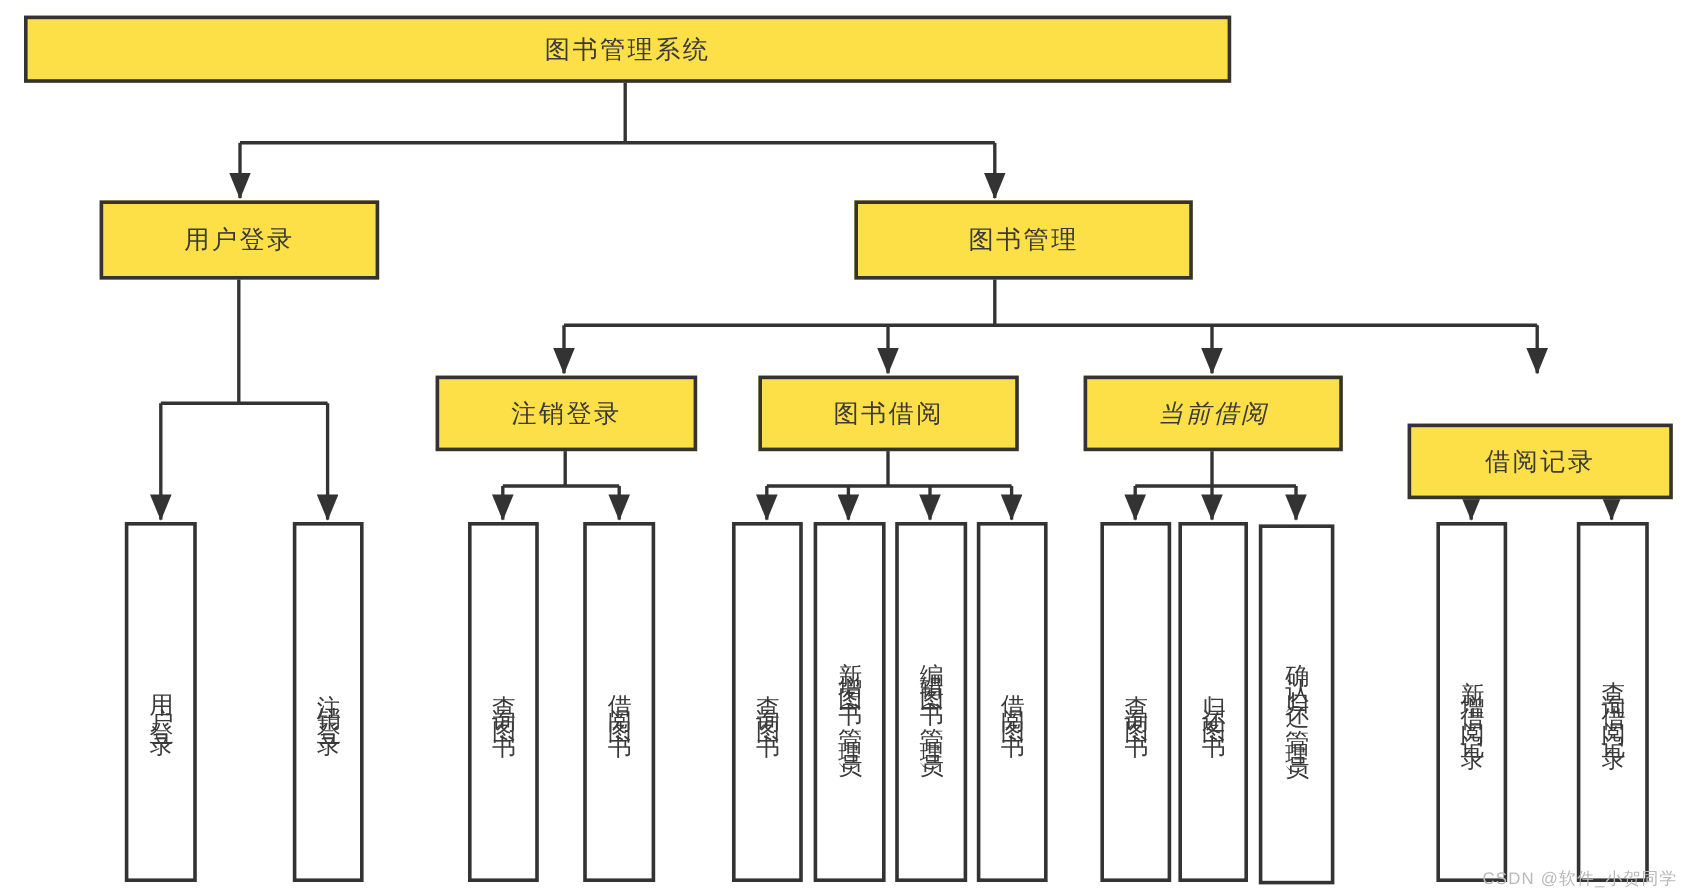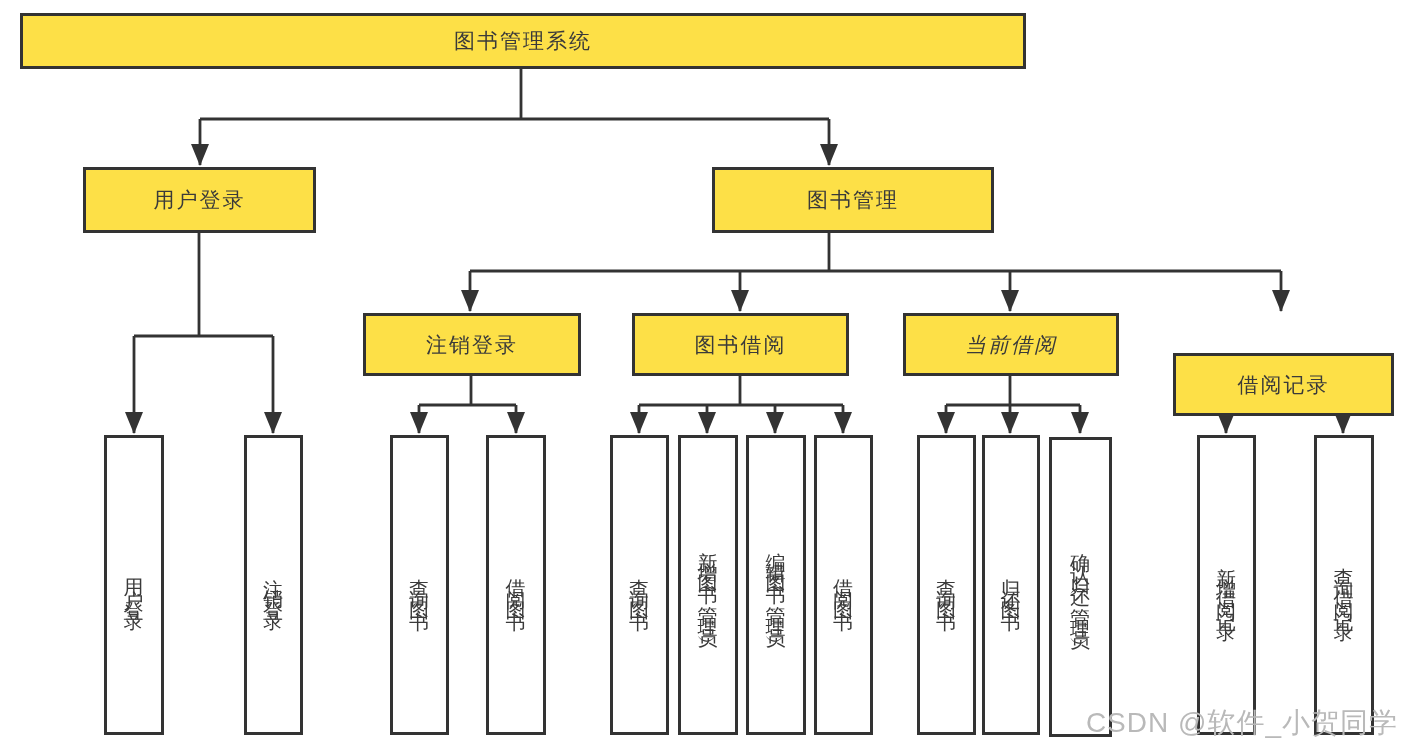--- a/index.html
+++ b/index.html
@@ -60,21 +60,21 @@
     text-orientation: mixed;
     font-size: 20px;
     line-height: 1;
     letter-spacing: 11px;
     white-space: nowrap;
   }
   .watermark {
     position: absolute;
     right: 7px;
     bottom: 5px;
-    font-size: 28px;
+    font-size: 14px;
     letter-spacing: 1px;
     color: var(--watermark, #b9b9b9);
     z-index: 10;
     white-space: nowrap;
   }
 </style>
 </head>
 <body>
 
 <div class="stage">

